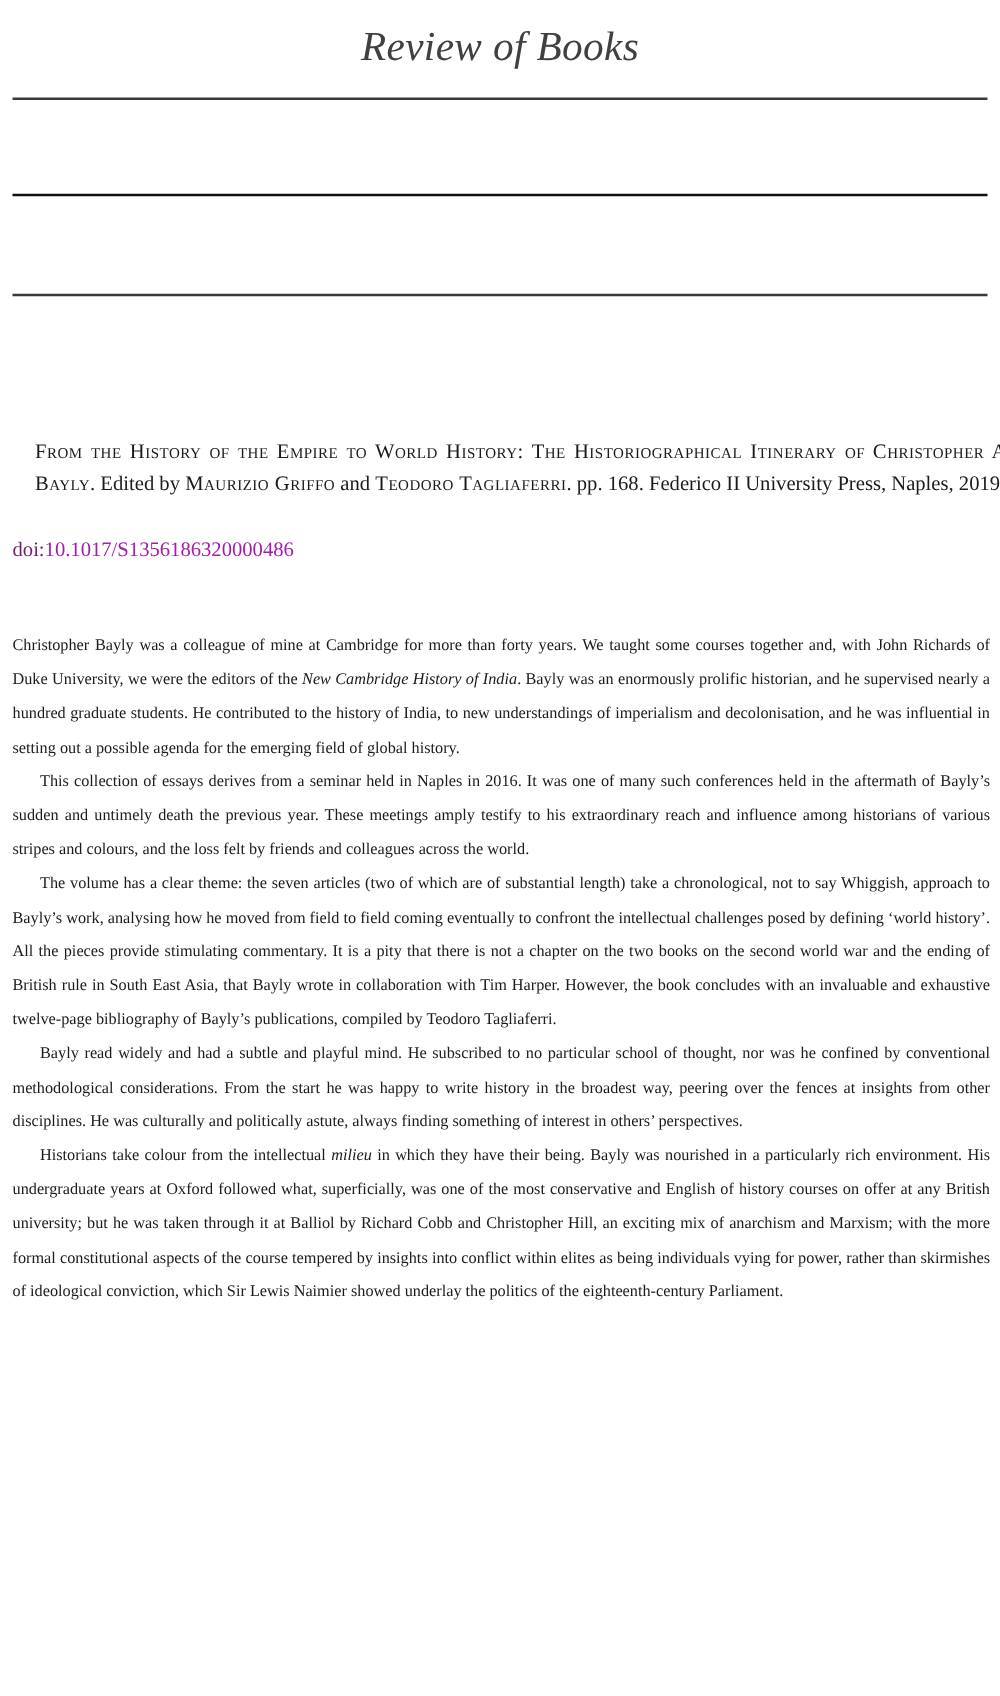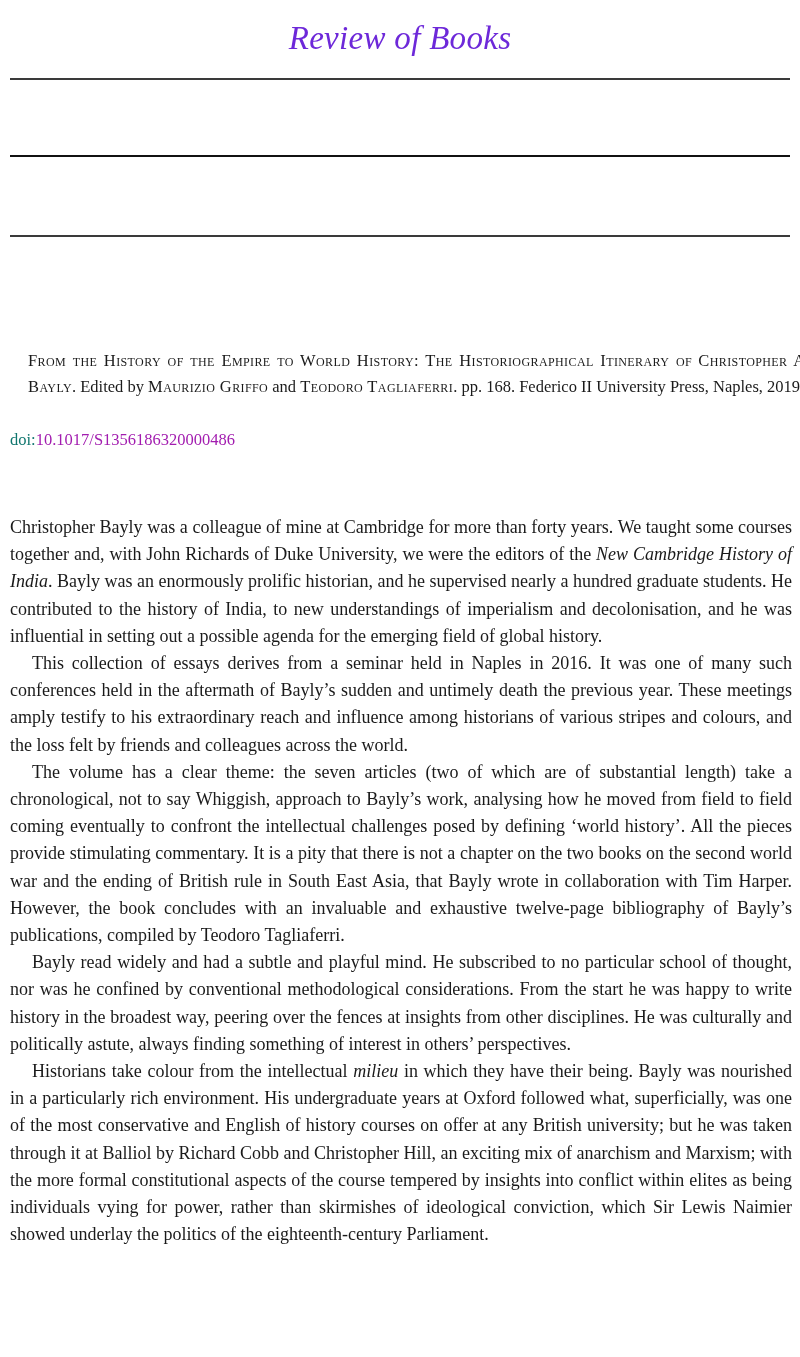--- a/index.html
+++ b/index.html
@@ -28,21 +28,21 @@
   .page-title {
     position: absolute;
     left: 0;
     top: 18px;
     width: 800px;
     text-align: center;
     font-style: italic;
     font-size: 33px;
     line-height: 40px;
     letter-spacing: 0.3px;
-    color: #6d28d9;
+    color: #404040;
   }
 
   
   .rule {
     position: absolute;
     left: 10px;
     width: 780px;
     height: 0;
     border-top: 2px solid #3a3a3a;
   }
@@ -65,38 +65,37 @@
     font-variant: small-caps;
     letter-spacing: 0.4px;
   }
   .doi-line {
     position: absolute;
     left: 10px;
     top: 427px;
     font-size: 16.5px;
     line-height: 26px;
   }
-  .doi-label { color: #0f766e; }
+  .doi-label { color: #701a75; }
   .doi-link {
     color: #a21caf;
     text-decoration: none;
   }
 
   
   .body-text {
     position: absolute;
     left: 10px;
     top: 502px;
     width: 782px;
-    font-size: 18px;
+    font-size: 13px;
     line-height: 27.2px;
     text-align: justify;
     text-justify: inter-word;
     hyphens: auto;
-    margin-top: 12px;
     -webkit-hyphens: auto;
   }
   .body-text p {
     margin: 0;
     text-indent: 0;
   }
   .body-text p + p {
     text-indent: 22px;
   }
   .body-text i { font-style: italic; }

